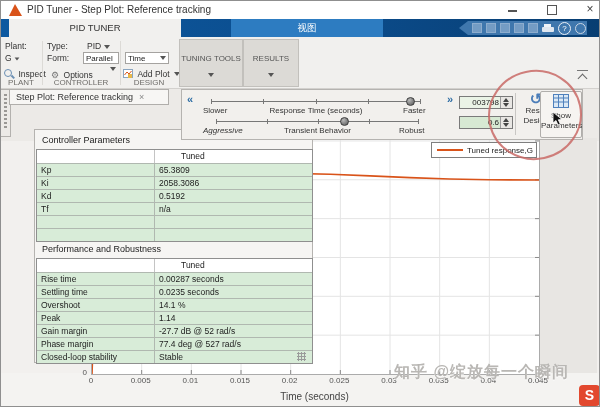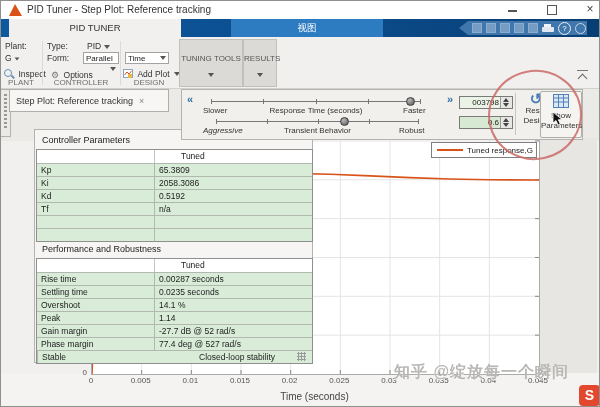--- a/index.html
+++ b/index.html
@@ -40,21 +40,21 @@
   .mag .stick{position:absolute;left:7px;top:7px;width:4px;height:1.5px;background:#6b8fb3;transform:rotate(45deg);}
   .chev-collapse{left:575px;top:69px;width:13px;height:12px;}
   .chev-collapse .bar{position:absolute;left:1px;top:0;width:11px;height:1px;background:#777;}
   .chev-collapse .ch{position:absolute;left:3px;top:5px;width:6px;height:6px;border-left:1px solid #666;border-top:1px solid #666;transform:rotate(45deg);}
   
   .docarea-top{left:0;top:88px;width:600px;height:52px;background:#eceae7;}
   .plot-right{left:537px;top:137px;width:59px;height:235px;background:#e8e6e3;}
   .bottom-strip{left:0;top:372px;width:600px;height:35px;background:#f4f3f1;}
   .vtab{left:0;top:88px;width:10px;height:48px;background:#eceae7;border:1px solid #b3b1ae;border-left:none;box-sizing:border-box;}
   .vtab .scribble{position:absolute;left:3px;top:4px;width:3px;height:36px;background:repeating-linear-gradient(180deg,#9a9895 0 2px,transparent 2px 4px);}
-  .doctab{left:8px;top:88px;width:160px;height:23px;background:#f7f6f4;border:1px solid #b0aeab;box-sizing:border-box;z-index:4;display:flex;align-items:center;}
+  .doctab{left:8px;top:88px;width:160px;height:16px;background:#f7f6f4;border:1px solid #b0aeab;box-sizing:border-box;z-index:4;display:flex;align-items:center;}
   .doctab .t{font-size:9px;color:#333;padding-left:6px;white-space:nowrap;}
   .doctab .x{margin-left:6px;color:#888;font-size:9px;}
   
   .toolbar{left:180px;top:88px;width:402px;height:51px;background:#f2f0ed;border:1px solid #b5b3b0;box-sizing:border-box;z-index:5;}
   .chevl{font-size:11px;color:#2e6da4;font-weight:bold;}
   .track{height:1px;background:#777;}
   .stick2{width:1px;height:5px;background:#777;}
   .handle{width:9px;height:9px;border-radius:50%;background:radial-gradient(circle at 35% 30%,#b9b9b9,#555);border:1px solid #3d3d3d;box-sizing:border-box;}
   .slab{font-size:8px;color:#333;white-space:nowrap;}
   .valbox{width:54px;height:13px;border:1px solid #7a7a7a;box-sizing:border-box;font-size:8px;color:#222;}
@@ -155,21 +155,21 @@
       </svg>
     <span class="rtext" style="position:relative;top:-1px;">Add Plot</span>
     <span class="tri" style="position:relative;top:-2px;"></span>
   </div>
   <div class="abs rlabel" style="left:119px;top:77px;width:58px;">DESIGN</div>
 
   <div class="abs blocksec" style="left:178px;width:64px;">
     <div class="bl">TUNING TOOLS</div>
     <span class="tri"></span>
   </div>
-  <div class="abs blocksec" style="left:242px;width:34px;">
+  <div class="abs blocksec" style="left:242px;width:56px;">
     <div class="bl">RESULTS</div>
     <span class="tri"></span>
   </div>
 
   <div class="abs chev-collapse">
       <span class="bar"></span>
       <span class="ch"></span>
     </div>
 
   <div class="abs docarea-top"></div>
@@ -354,22 +354,22 @@
           </div>
           <div class="trow">
             <div class="tcell c0">Gain margin</div>
             <div class="tcell c1">-27.7 dB @ 52 rad/s</div>
           </div>
           <div class="trow">
             <div class="tcell c0">Phase margin</div>
             <div class="tcell c1">77.4 deg @ 527 rad/s</div>
           </div>
           <div class="trow">
+            <div class="tcell c0">Closed-loop stability</div>
             <div class="tcell c1">Stable</div>
-            <div class="tcell c0">Closed-loop stability</div>
           </div>
         </div>
     </div>
   </div>
   <div class="abs grip"></div>
 
   <svg class="abs ellipse-svg" width="110" height="106">
     <ellipse cx="54" cy="52" rx="46" ry="44" fill="none" stroke="#c96a66" stroke-width="2" opacity="0.85" transform="rotate(-12 54 52)"></ellipse>
   </svg>
   <svg class="abs cursor-svg" width="12" height="16">

